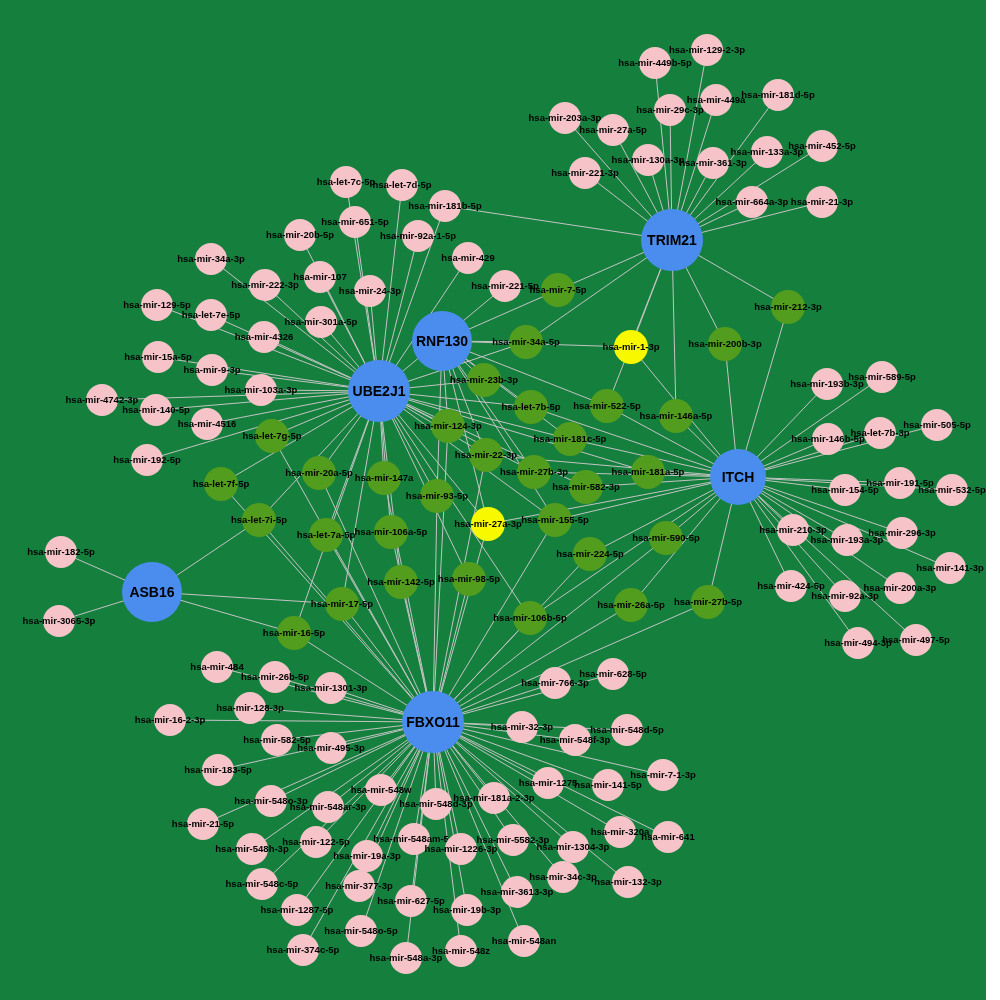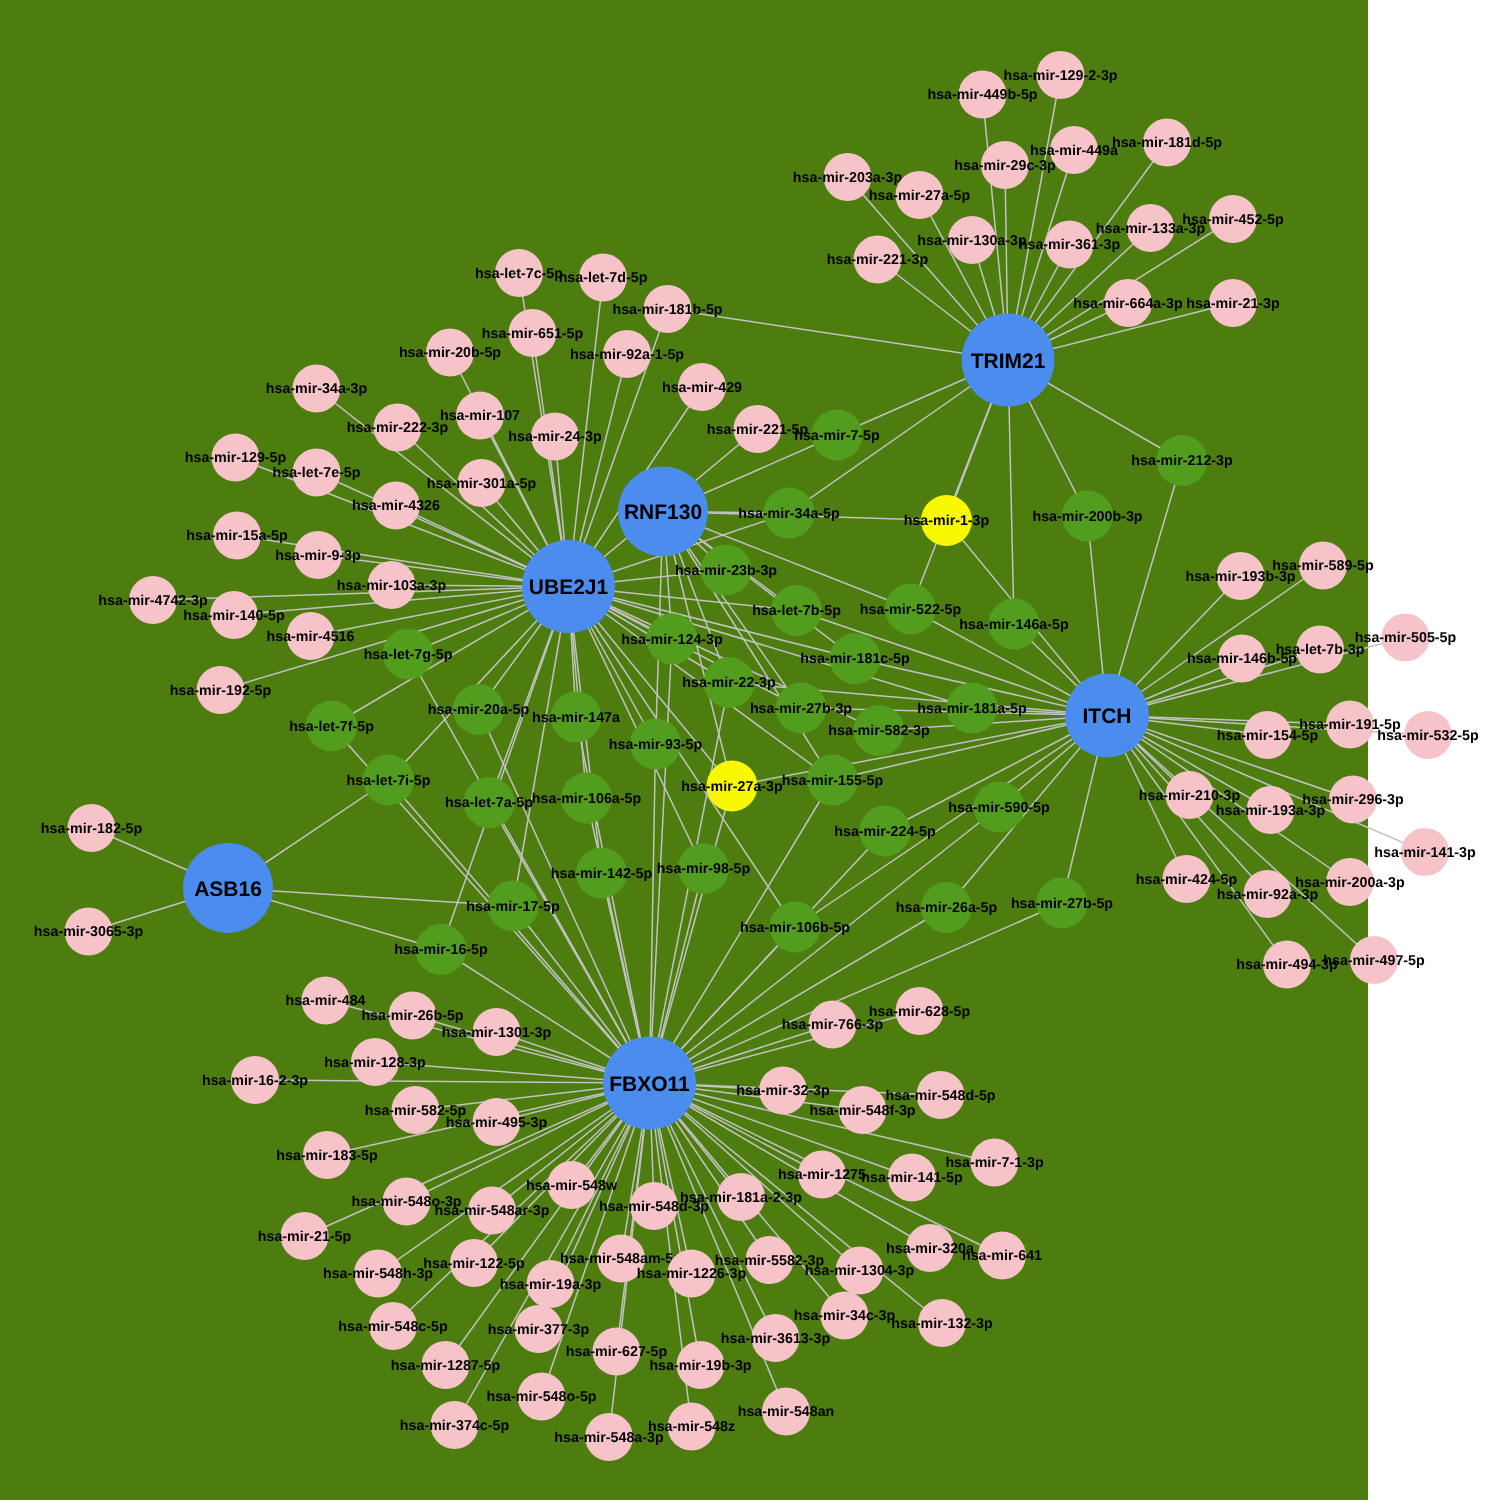--- a/index.html
+++ b/index.html
@@ -1,16 +1,16 @@
 <!DOCTYPE html>
 <html><head>
 <meta charset="utf-8">
 <style>
   html,body{margin:0;padding:0;background:#ffffff;}
-  #stage{width:912px;height:1000px;position:relative;background:#4d7c0f;}
+  #stage{width:986px;height:1000px;position:relative;background:#15803d;}
   svg{display:block;}
   text{font-family:"Liberation Sans",sans-serif;font-weight:bold;fill:#000000;}
   .lbl-mirna{font-size:9.5px;}
   .lbl-hub{font-size:14px;}
   .edge{stroke:#c3c3c3;stroke-width:1;}
   g.node{cursor:pointer;}
 </style>
 </head>
 <body>
 

